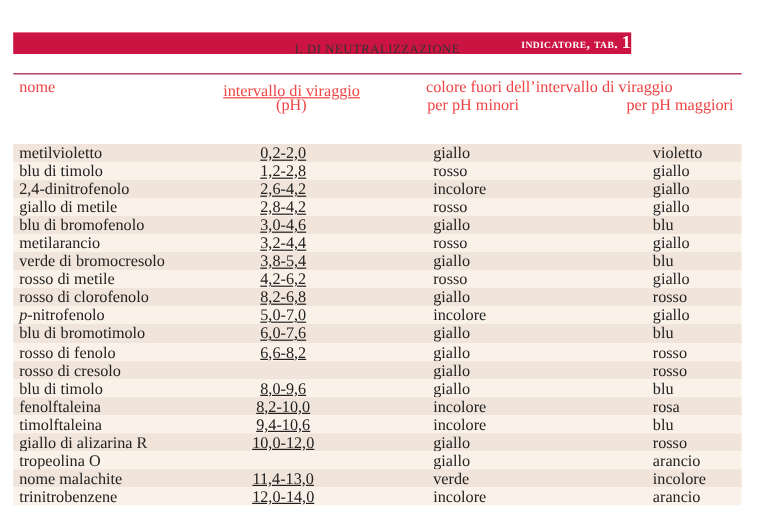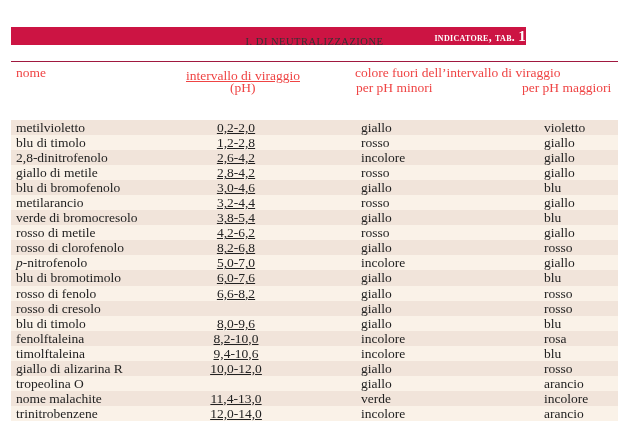--- a/index.html
+++ b/index.html
@@ -48,21 +48,21 @@
       <span class="c c-low">giallo</span>
       <span class="c c-high">violetto</span>
     </div>
     <div class="row">
       <span class="c c-name">blu di timolo</span>
       <span class="c c-range">1,2-2,8</span>
       <span class="c c-low">rosso</span>
       <span class="c c-high">giallo</span>
     </div>
     <div class="row">
-      <span class="c c-name">2,8-dinitrofenolo</span>
+      <span class="c c-name">2,4-dinitrofenolo</span>
       <span class="c c-range">2,6-4,2</span>
       <span class="c c-low">incolore</span>
       <span class="c c-high">giallo</span>
     </div>
     <div class="row">
       <span class="c c-name">giallo di metile</span>
       <span class="c c-range">2,8-4,2</span>
       <span class="c c-low">rosso</span>
       <span class="c c-high">giallo</span>
     </div>

